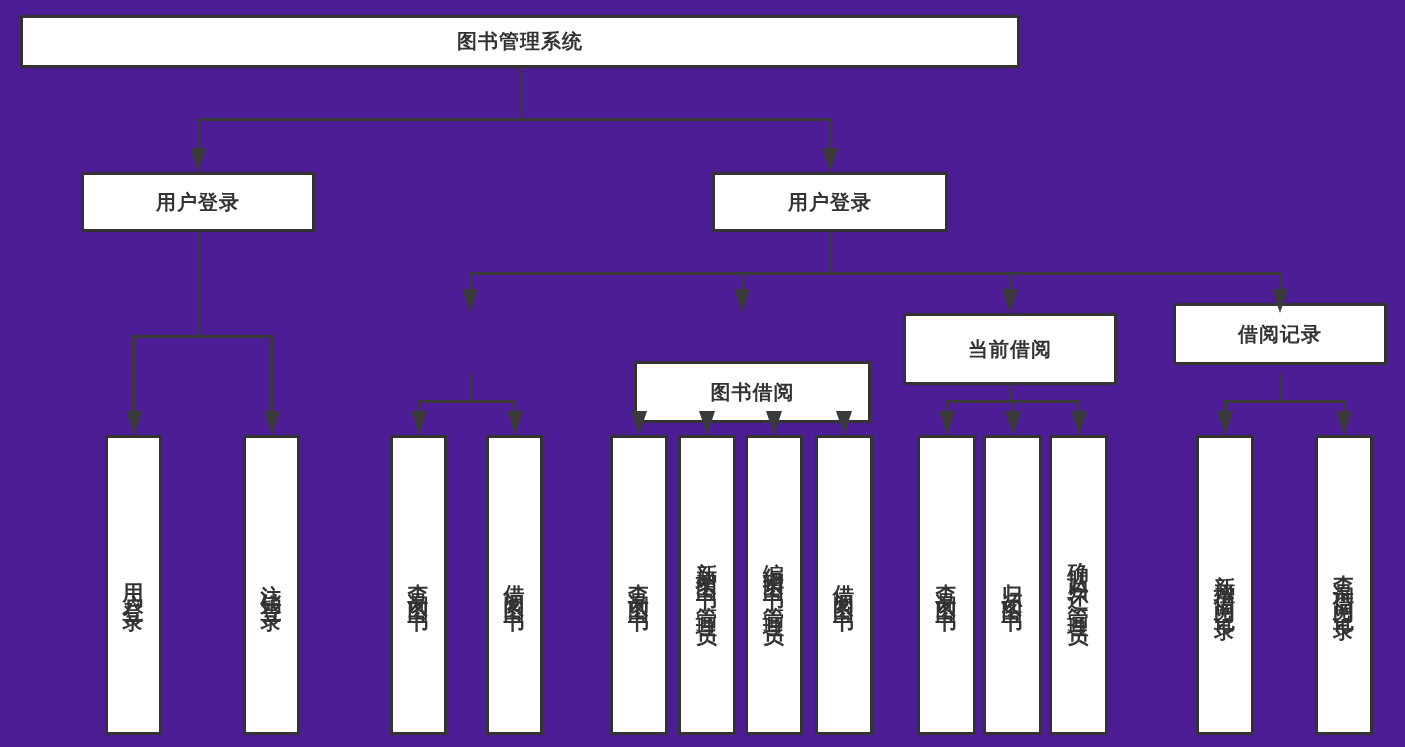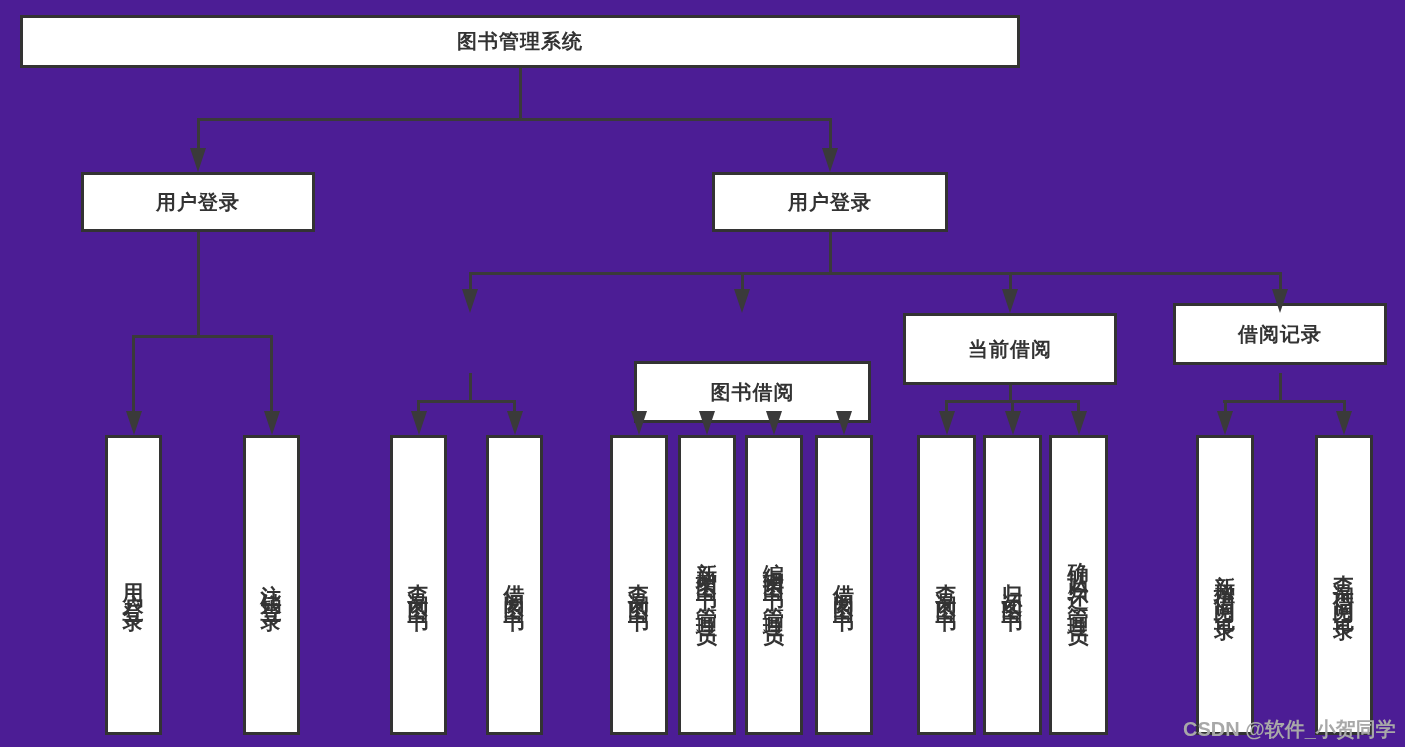--- a/index.html
+++ b/index.html
@@ -190,15 +190,14 @@
   <div class="ahead" style="left:631px;    top:411px;"></div>
   <div class="ahead" style="left:699px;    top:411px;"></div>
   <div class="ahead" style="left:766px;    top:411px;"></div>
   <div class="ahead" style="left:836px;    top:411px;"></div>
   <div class="ahead" style="left:938.5px;  top:411px;"></div>
   <div class="ahead" style="left:1004.5px; top:411px;"></div>
   <div class="ahead" style="left:1070.5px; top:411px;"></div>
   <div class="ahead" style="left:1217px;   top:411px;"></div>
   <div class="ahead" style="left:1336px;   top:411px;"></div>
 
-  <div class="watermark">CSDN @软件_小贺同学</div>
 
 </div>
 
 </body></html>

